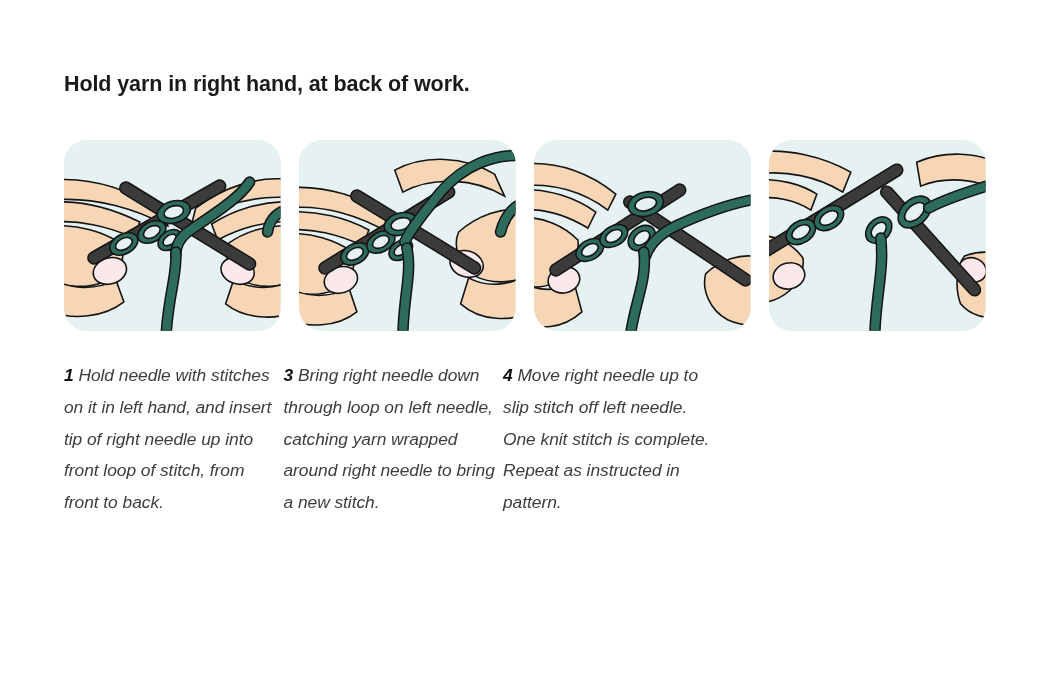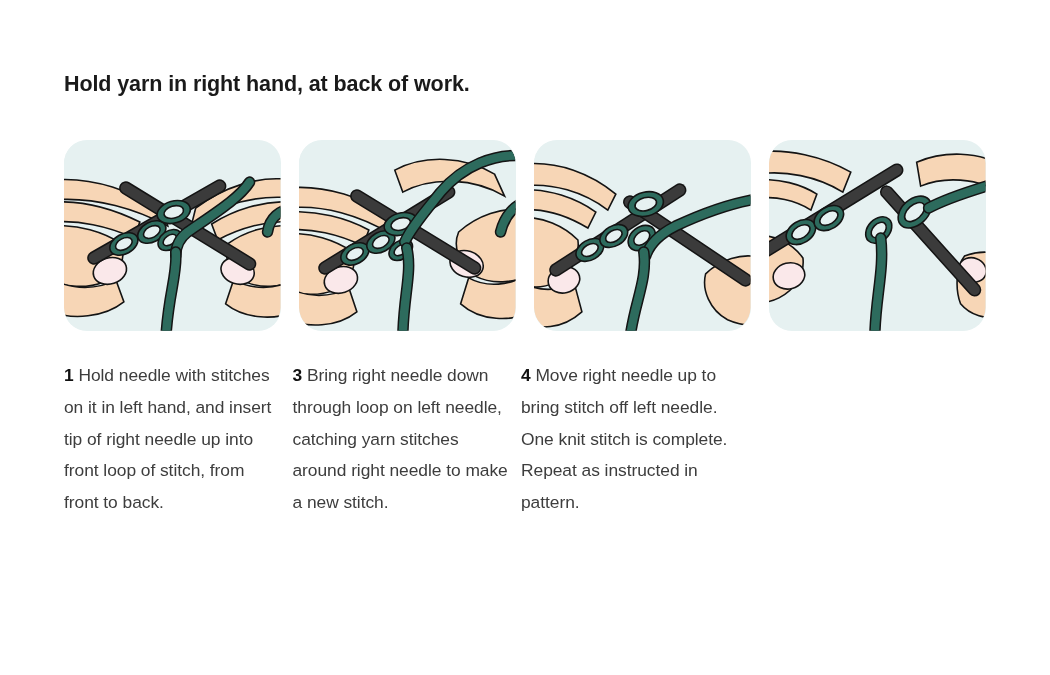--- a/index.html
+++ b/index.html
@@ -52,21 +52,22 @@
     display: block;
     width: 216.5px;
     height: 191px;
   }
   .caption-row {
     position: absolute;
     left: 64px;
     top: 360px;
     width: 930px;
     display: flex;
-    gap: 12px;
+    gap: 3px;
+    font-style: italic;
   }
   .caption {
     width: 216.5px;
     flex: 0 0 auto;
     font-size: 17.4px;
     line-height: 31.8px;
     color: #3d3d3d;
     letter-spacing: -0.05px;
   }
   .caption .num {
@@ -270,21 +271,21 @@
 
   </div>
 
   <div class="caption-row">
     <div class="caption">
       <span class="num">1</span>
       <span>Hold needle with stitches on it in left hand, and insert tip of right needle up into front loop of stitch, from front to back.</span>
     </div>
     <div class="caption">
       <span class="num">3</span>
-      <span>Bring right needle down through loop on left needle, catching yarn stitches around right needle to make a new stitch.</span>
+      <span>Bring right needle down through loop on left needle, catching yarn wrapped around right needle to bring a new stitch.</span>
     </div>
     <div class="caption">
       <span class="num">4</span>
-      <span>Move right needle up to bring stitch off left needle. One knit stitch is complete. Repeat as instructed in pattern.</span>
+      <span>Move right needle up to slip stitch off left needle. One knit stitch is complete. Repeat as instructed in pattern.</span>
     </div>
   </div>
 
 </div>
 
 </body></html>

